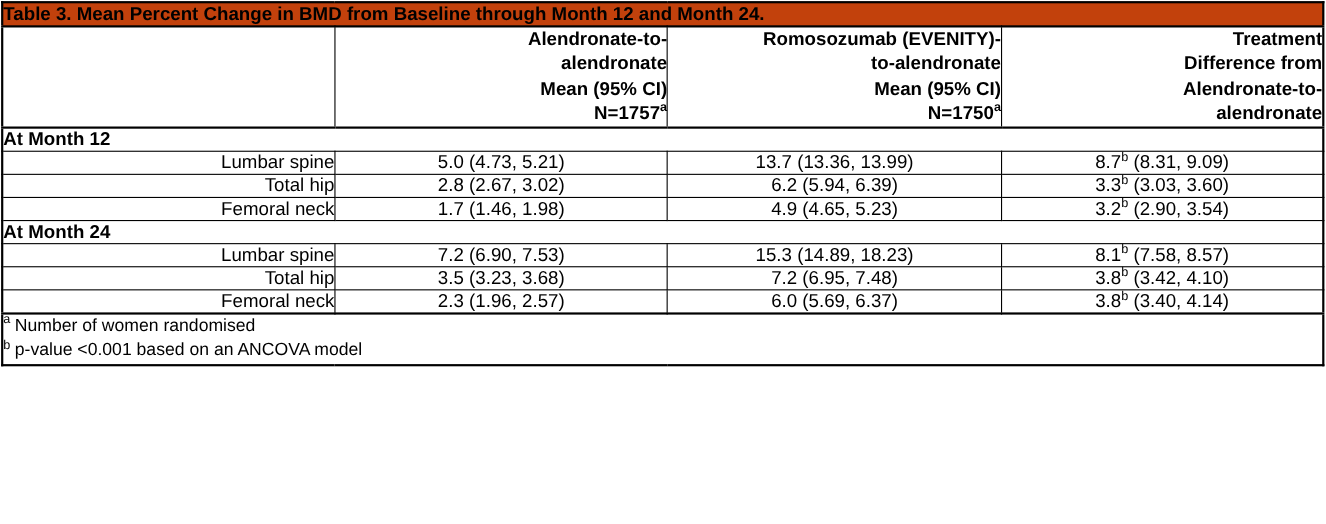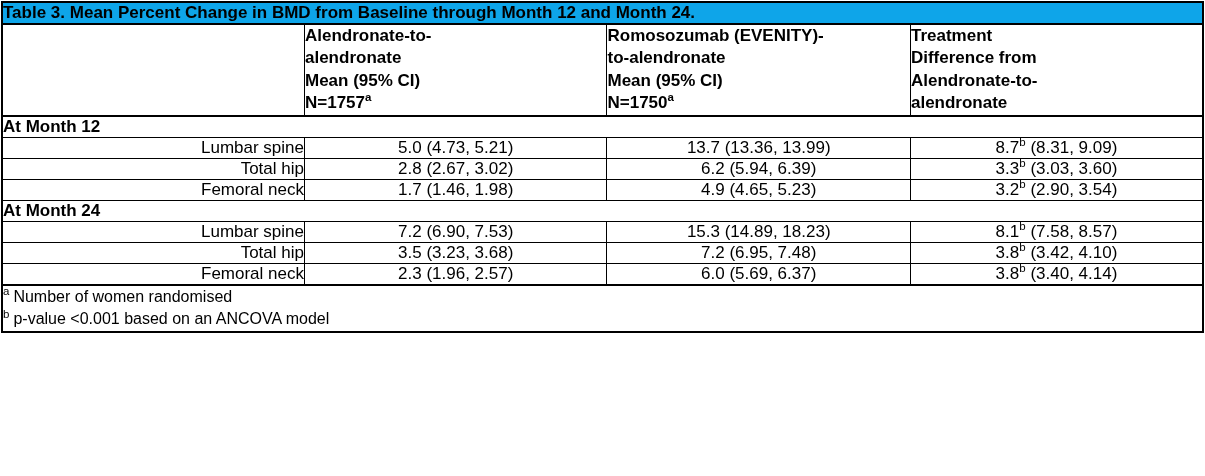--- a/index.html
+++ b/index.html
@@ -25,33 +25,33 @@
     border: 2px solid #000;
   }
   table.bmd td, table.bmd th {
     border: 1px solid #000;
     padding: 0;
     vertical-align: middle;
     font-size: 17px;
   }
   
   .title-cell {
-    background: #0ea5e9;
+    background: #c2410c;
     font-weight: bold;
     font-size: 17.5px;
     padding: 7px 8px 7px 10px;
     text-align: left;
     border-bottom: 2px solid #000 !important;
   }
   
   .hdr-blank {
     background: #ffffff;
   }
   .hdr {
-    text-align: left;
+    text-align: right;
     font-weight: bold;
     font-size: 16.5px;
     line-height: 1.32;
     padding: 8px 6px 9px 6px;
     border-bottom: 2px solid #000 !important;
   }
   .hdr-blank {
     border-bottom: 2px solid #000 !important;
   }
   

